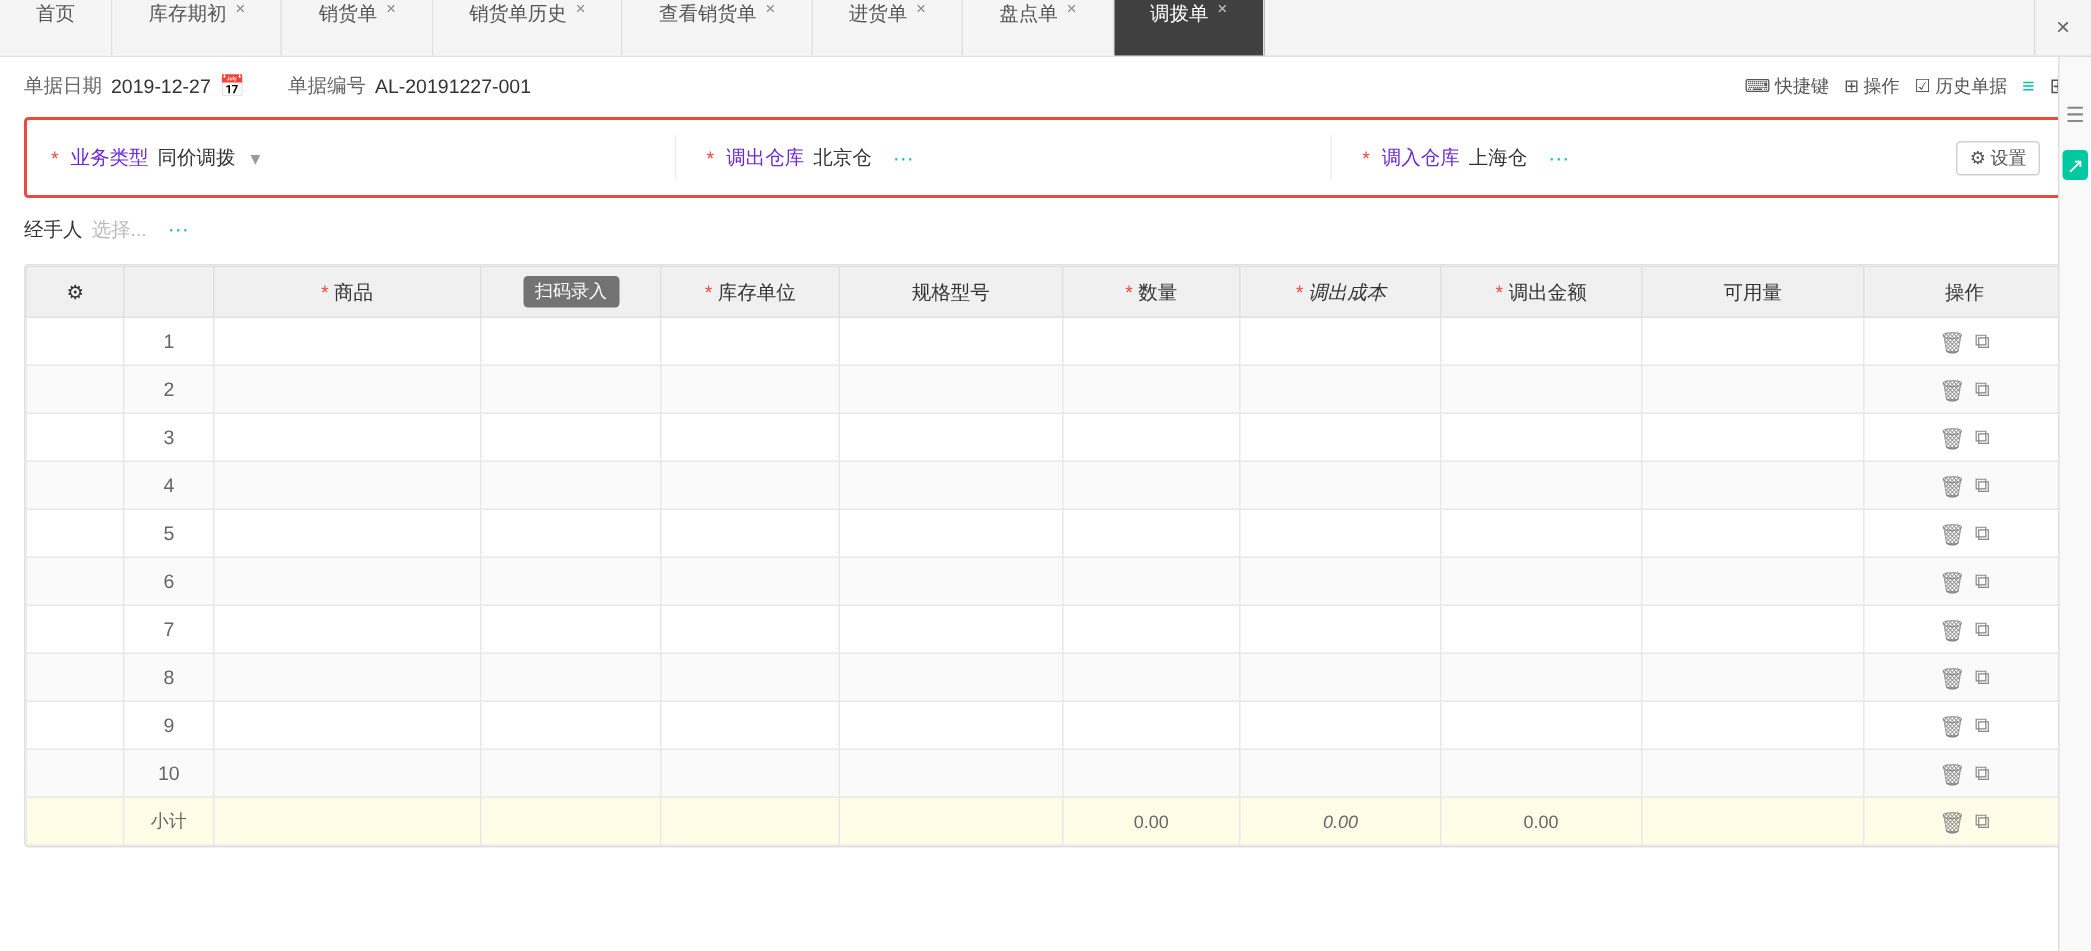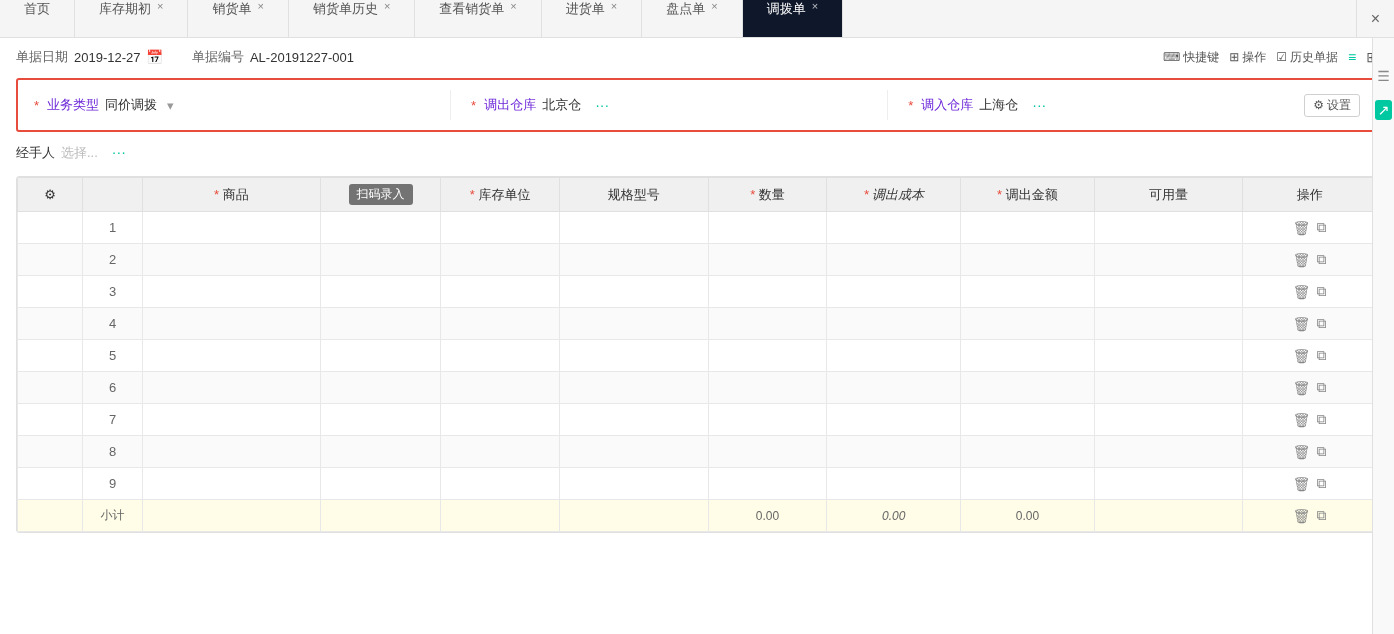--- a/index.html
+++ b/index.html
@@ -20,21 +20,21 @@
       padding: 0 24px;
       height: 100%;
       cursor: pointer;
       font-size: 13px;
       color: #555;
       border-right: 1px solid #e0e0e0;
       white-space: nowrap;
       background: #f5f5f5;
     }
     .tab-item.active {
-      background: #0f172a;
+      background: #404040;
       color: #fff;
     }
     .tab-item .tab-close {
       margin-left: 6px;
       font-size: 11px;
       opacity: 0.7;
       cursor: pointer;
     }
     .tab-item.active .tab-close { color: #fff; }
     
@@ -583,20 +583,38 @@
       <td class="col-cost"></td>
       <td class="col-amount"></td>
       <td class="col-available"></td>
       <td class="col-ops">
         <div class="op-icons">
           <span class="op-icon">🗑</span>
           <span class="op-icon">⧉</span>
         </div>
       </td>
     </tr>
+              <tr>
+      <td class="col-gear"></td>
+      <td class="col-num">10</td>
+      <td class="col-product"></td>
+      <td class="col-scan"></td>
+      <td class="col-unit"></td>
+      <td class="col-spec"></td>
+      <td class="col-qty"></td>
+      <td class="col-cost"></td>
+      <td class="col-amount"></td>
+      <td class="col-available"></td>
+      <td class="col-ops">
+        <div class="op-icons">
+          <span class="op-icon">🗑</span>
+          <span class="op-icon">⧉</span>
+        </div>
+      </td>
+    </tr>
               <tr class="subtotal-row">
     <td></td>
     <td class="col-num" style="color:#666;">小计</td>
     <td></td>
     <td></td>
     <td></td>
     <td></td>
     <td class="col-qty">0.00</td>
     <td class="col-cost">0.00</td>
     <td class="col-amount">0.00</td>

